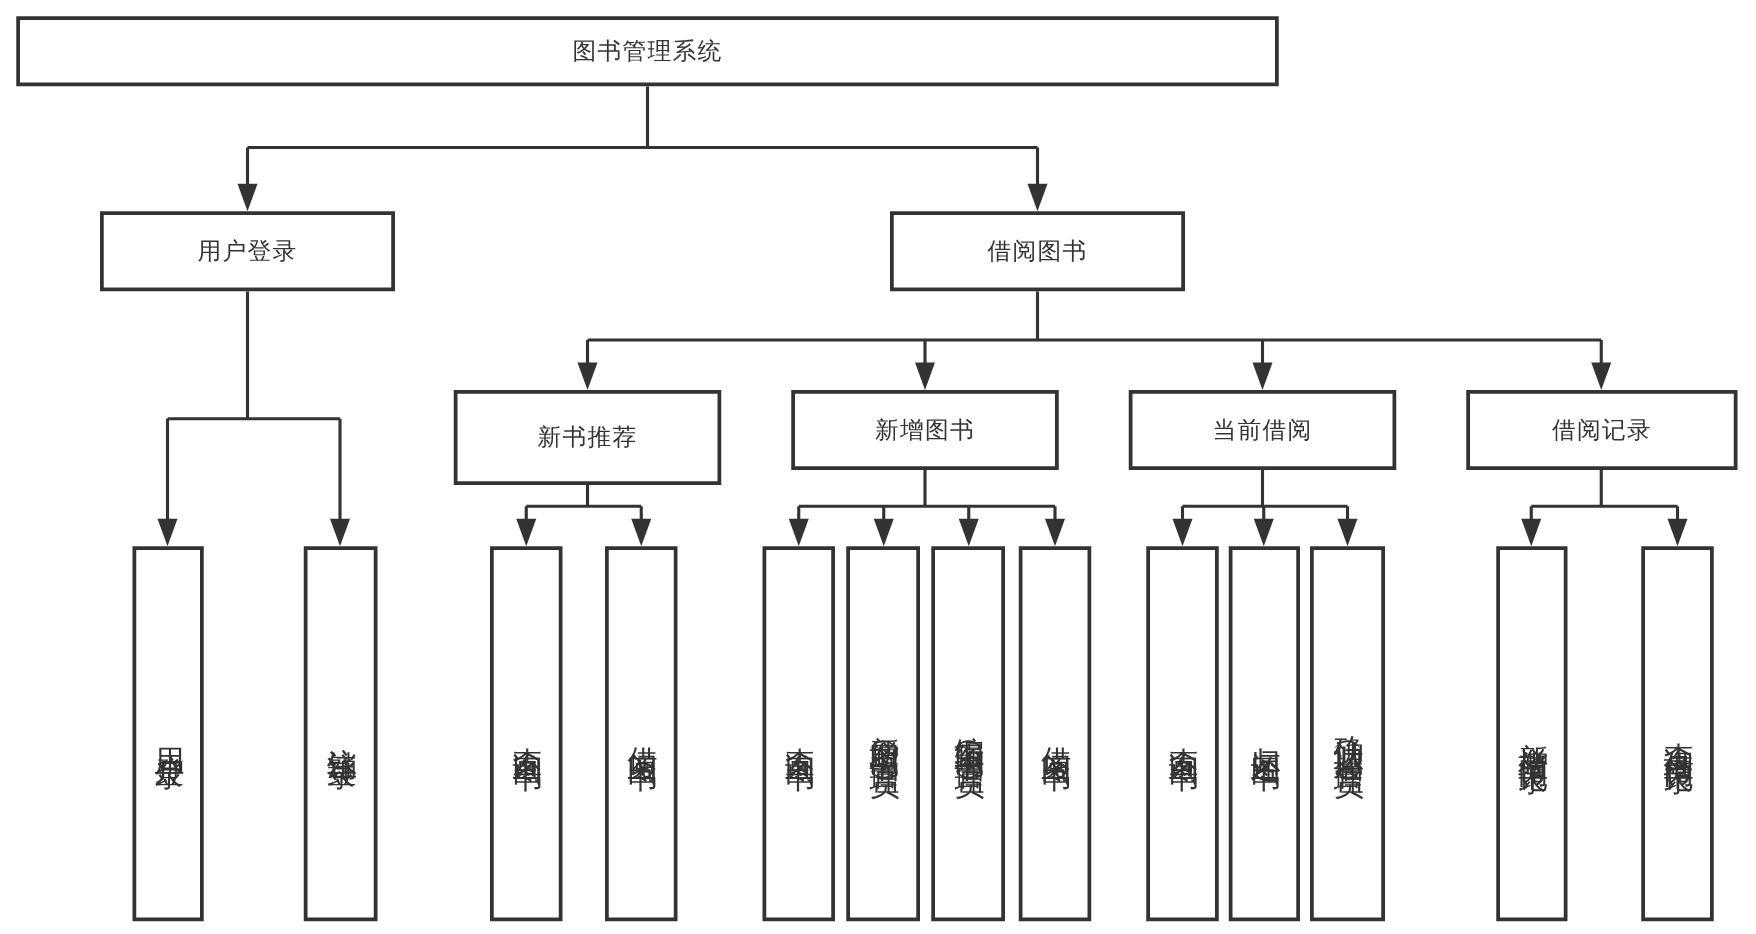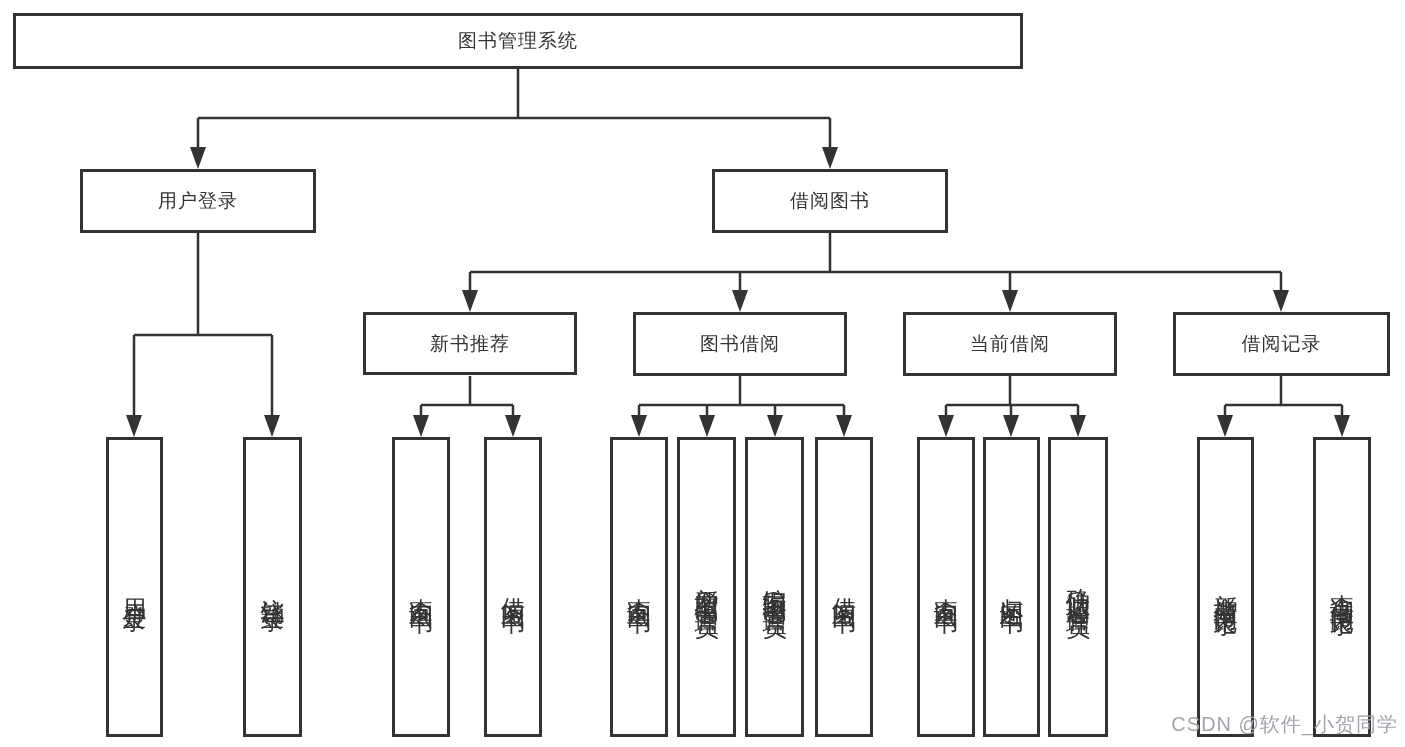--- a/index.html
+++ b/index.html
@@ -84,22 +84,22 @@
       <polygon points="1217,415 1233,415 1225,437"></polygon>
       <polygon points="1334,415 1350,415 1342,437"></polygon>
     </g>
   </svg>
 
   <div class="box h" style="left:13px;top:13px;width:1010px;height:56px">图书管理系统</div>
 
   <div class="box h" style="left:80px;top:169px;width:236px;height:64px">用户登录</div>
   <div class="box h" style="left:712px;top:169px;width:236px;height:64px">借阅图书</div>
 
-  <div class="box h" style="left:363px;top:312px;width:214px;height:63px">新书推荐</div>
-  <div class="box h" style="left:633px;top:312px;width:214px;height:64px">图书借阅</div>
+  <div class="box h" style="left:363px;top:312px;width:214px;height:76px">新书推荐</div>
+  <div class="box h" style="left:633px;top:312px;width:214px;height:64px">新增图书</div>
   <div class="box h" style="left:1173px;top:312px;width:217px;height:64px">借阅记录</div>
   <div class="box h" style="left:903px;top:312px;width:214px;height:64px">当前借阅</div>
 
   <div class="box v" style="left:106px;top:437px;width:57px;height:300px">
     <span class="vtext">用户登录</span>
   </div>
   <div class="box v" style="left:243px;top:437px;width:59px;height:300px">
     <span class="vtext">注销登录</span>
   </div>
 
@@ -133,15 +133,14 @@
     <span class="vtext">确认归还（管理员）</span>
   </div>
 
   <div class="box v" style="left:1197px;top:437px;width:57px;height:300px">
     <span class="vtext">新增借阅记录</span>
   </div>
   <div class="box v" style="left:1313px;top:437px;width:58px;height:300px">
     <span class="vtext">查询借阅记录</span>
   </div>
 
-  <div class="watermark">CSDN @软件_小贺同学</div>
 
 </div>
 
 </body></html>

